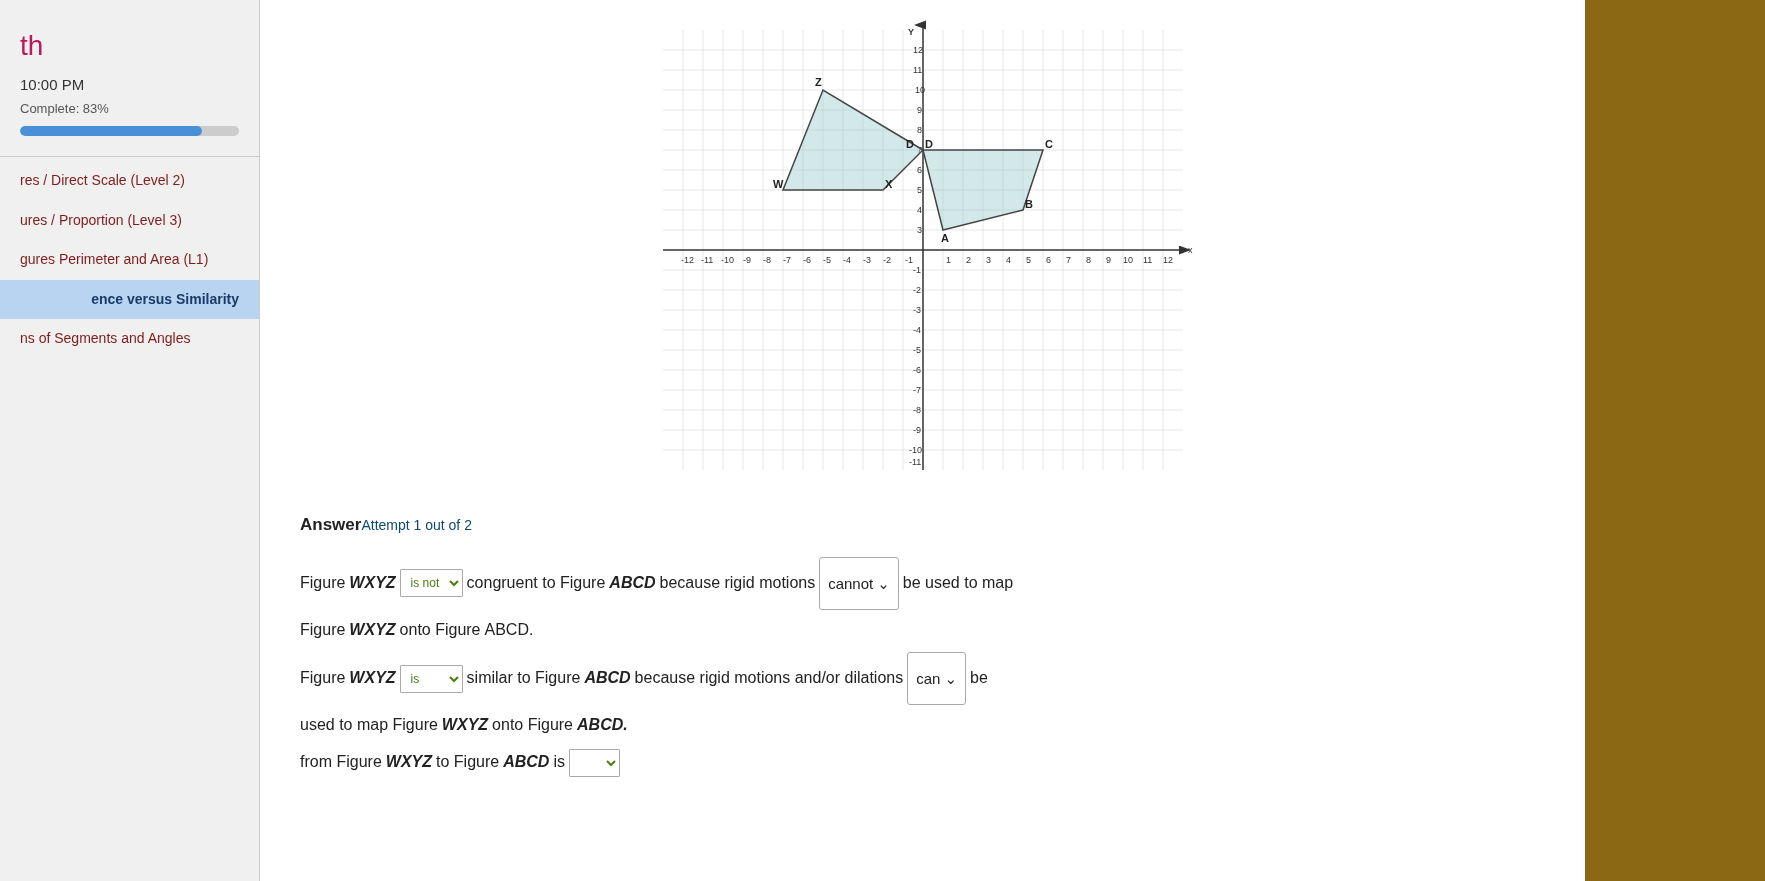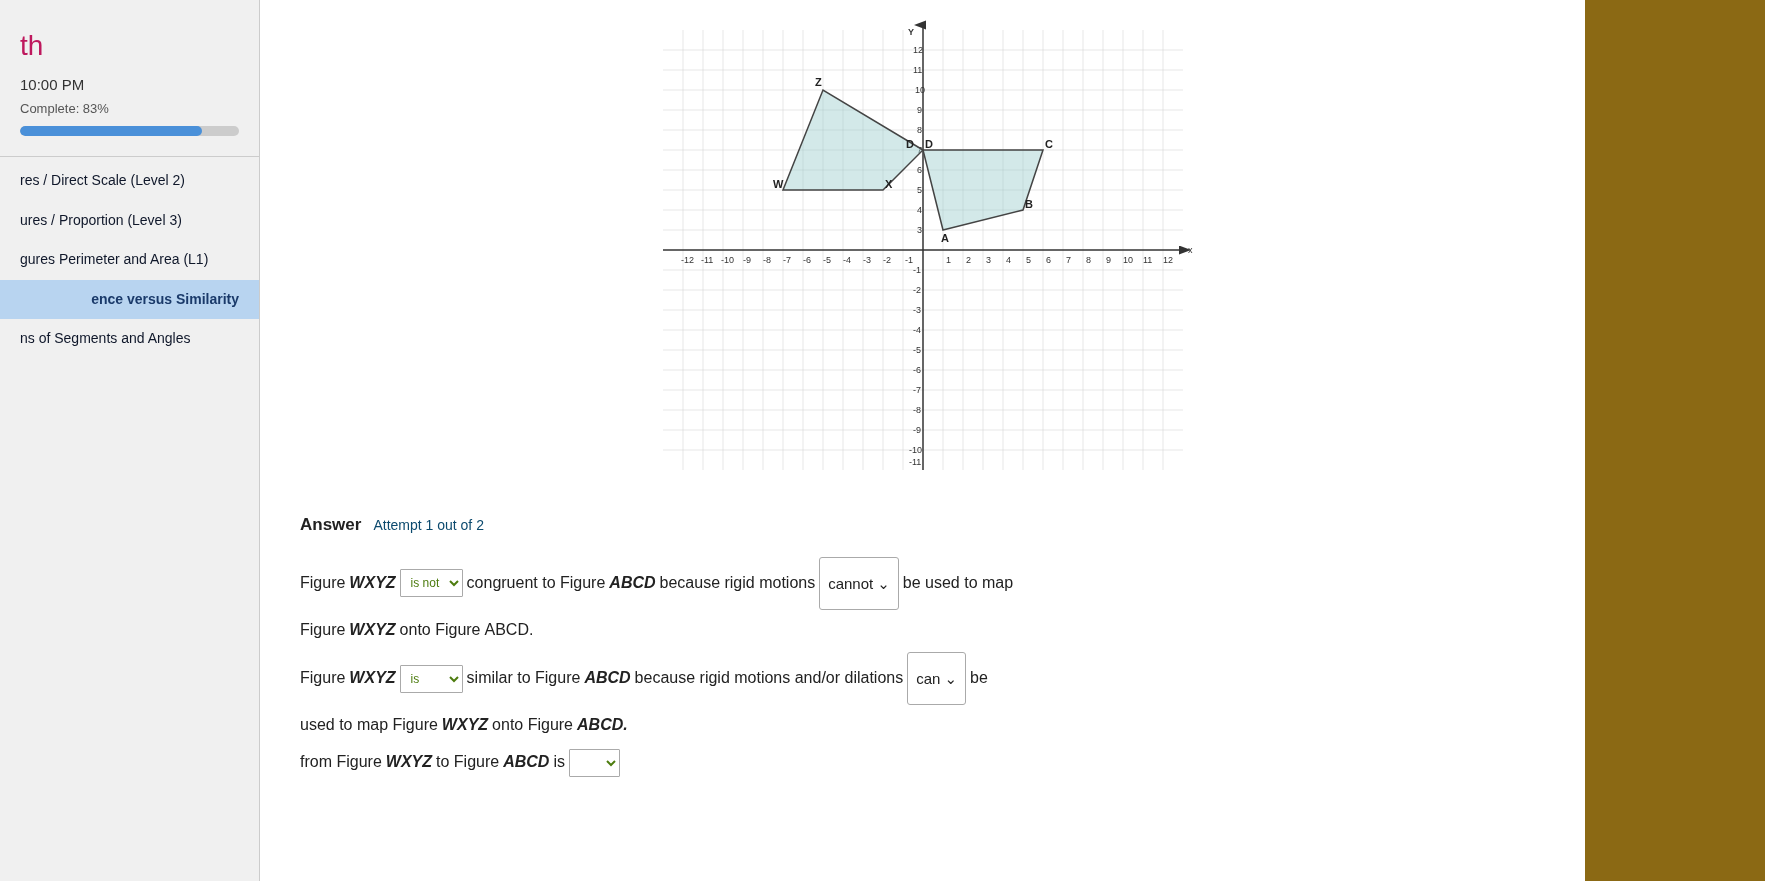--- a/index.html
+++ b/index.html
@@ -60,21 +60,21 @@
 
     .sidebar-divider {
       height: 1px;
       background: #ccc;
       margin: 4px 0;
     }
 
     .sidebar-item {
       padding: 10px 20px;
       font-size: 14px;
-      color: #0f172a;
+      color: #7f1d1d;
       cursor: pointer;
       line-height: 1.4;
     }
 
     .sidebar-item.active {
       background: #b8d4f0;
       color: #1a3a6a;
       font-weight: bold;
       text-align: right;
     }
@@ -109,21 +109,21 @@
       background: #fff;
       padding: 10px 0;
       font-size: 16px;
       color: #222;
       line-height: 1.8;
     }
 
     .answer-header {
       display: flex;
       align-items: center;
-      gap: 12px;
+      gap: 0;
       margin-bottom: 16px;
     }
 
     .answer-label {
       font-weight: bold;
       font-size: 17px;
     }
 
     .attempt-text {
       font-size: 14px;

